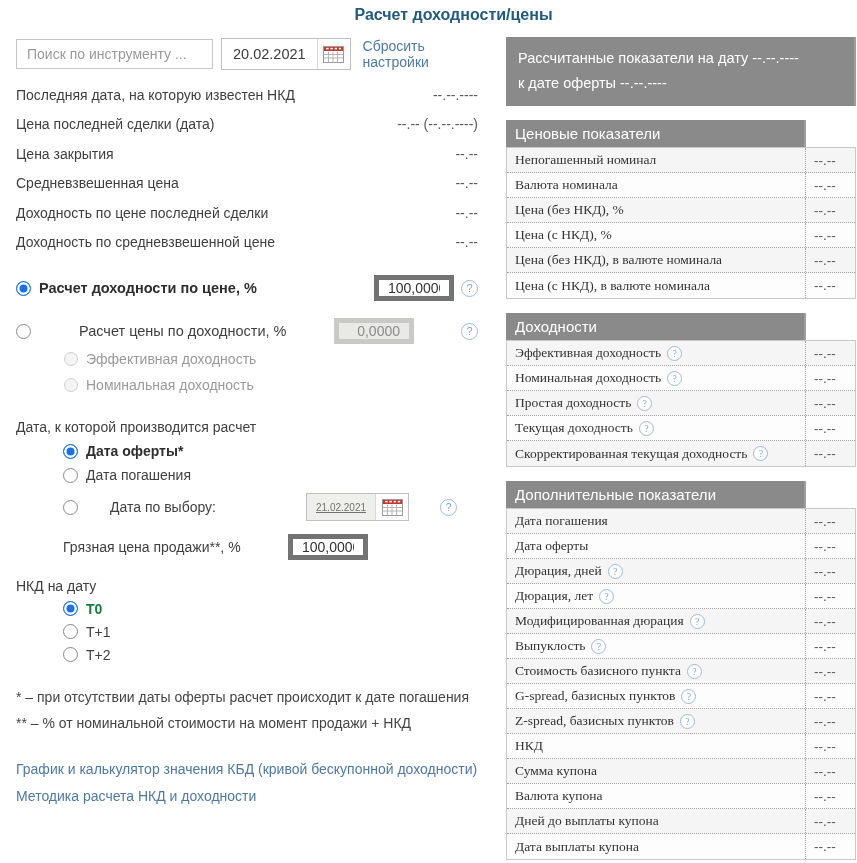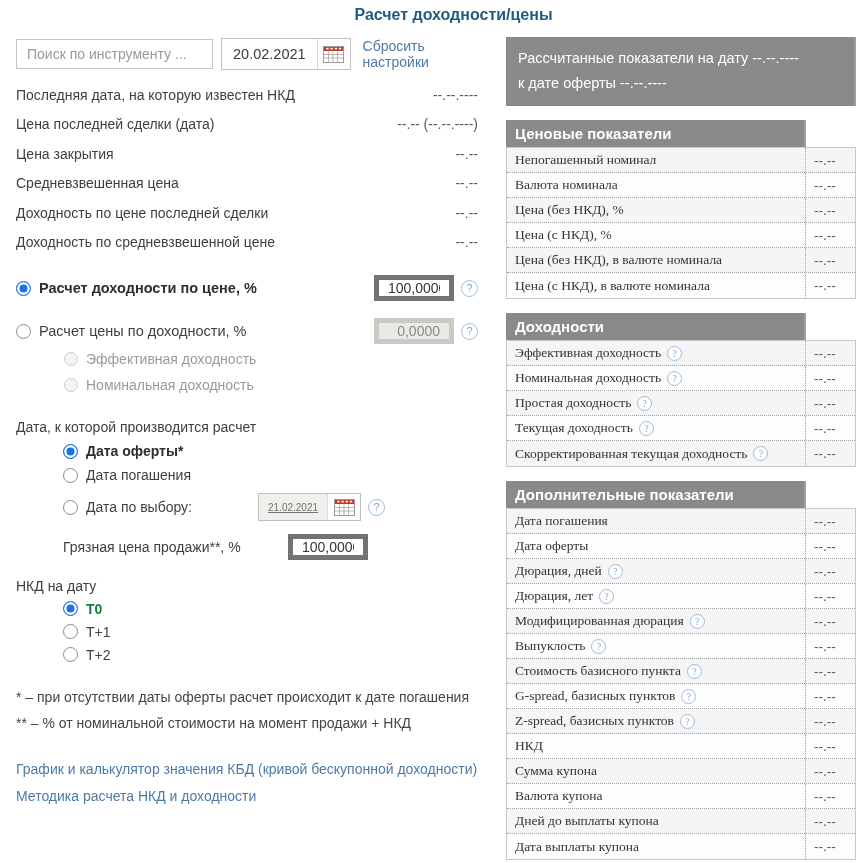--- a/index.html
+++ b/index.html
@@ -50,59 +50,59 @@
     flex:0 0 auto; width:15px; height:15px; border-radius:50%;
     border:1px solid #8a8a8a; background:#fff; display:inline-block; cursor:pointer;
   }
   .radio.checked { border:1px solid #1a73e8; background:#1a73e8; box-shadow:inset 0 0 0 2.5px #fff; }
   .radio.disabled { border:1px solid #cfcfcf; background:#f4f4f4; }
 
   .opt-row { display:flex; align-items:center; }
   .opt-row .radio { margin-right:8px; }
   .calc-row { margin-top:16px; height:30px; }
   .calc-row .opt-label { font-weight:bold; font-size:14.5px; color:#2e2e2e; }
-  .calc-row2 { margin-top:13px; height:30px; }
+  .calc-row2 { margin-top:13px; height:30px;gap:40px; }
   .calc-row2 .opt-label { font-size:14.5px; color:#3f3f3f; }
   .num-input {
     width:80px; height:26px; border:5px solid #737373; background:#fff;
     text-align:right; padding:0 9px; font-family:inherit; font-size:14px; color:#333;
   }
   .num-input.disabled { background:#e9e9e5; color:#8a8a8a; border-color:#c9c9c5; }
   .push { margin-left:auto; }
   .qicon {
     display:inline-block; width:17px; height:17px; border-radius:50%;
     border:1px solid #9dbbdb; color:#7fa9d2; font-size:11px; line-height:15px;
     text-align:center; margin-left:7px; cursor:pointer; background:#fff; flex:0 0 auto;
   }
   .sub-opt { margin-left:48px; height:26px; }
   .sub-opt .radio { width:14px; height:14px; }
   .sub-opt .opt-label { color:#9a9a9a; }
 
   .section-label { margin-top:17px; height:24px; line-height:24px; color:#3f3f3f; }
   .indent-opts .opt-row { margin-left:47px; height:24px; }
-  .date-choice-row { margin-left:47px; margin-top:3px; height:34px; }
+  .date-choice-row { margin-left:47px; margin-top:3px; height:34px;gap:24px; }
   .date-choice-row .opt-label { width:172px; }
   .dirty-row { display:flex; align-items:center; margin-top:9px; margin-left:47px; height:28px; }
   .dirty-row .lbl { width:225px; color:#3f3f3f; }
 
   .footnotes { margin-top:18px; }
   .footnotes div { line-height:26px; color:#454545; }
   .doc-links { margin-top:20px; }
   .doc-links a { display:block; line-height:27px; color:#4d7aa5; text-decoration:none; cursor:pointer; }
 
   
   .results-head {
     margin-top:7px; background:#8a8a8a; color:#fff; font-size:14.5px;
     padding:9px 12px 10px; border-right:2px solid #9d9d9d;
   }
   .results-head div { line-height:25px; }
   .rsection { margin-top:14px; }
   .rheader {
     width:300px; height:27px; line-height:27px; background:#8a8a8a; color:#fff;
-    font-size:15px; padding-left:9px; border-right:2px solid #9d9d9d;font-weight:bold;
+    font-size:15px; padding-left:9px; border-right:2px solid #9d9d9d;
   }
   .rrows { border:1px solid #c9c9c9; background:#fff; }
   .rrow { display:flex; align-items:stretch; height:25px; border-bottom:1px dotted #a3a3a3; }
   .rrow:last-child { border-bottom:none; }
   .rrow:nth-child(odd) { background:#f5f5f5; }
   .rrow:nth-child(even) { background:#fdfdfd; }
   .rlabel { flex:1; display:flex; align-items:center; padding-left:8px; color:#333; font-size:13.5px;font-family:Liberation Serif, serif; }
   .rlabel .qicon { width:15px; height:15px; line-height:13px; font-size:10px; margin-left:6px; }
   .rvalue {
     width:50px; border-left:1px dotted #a3a3a3; display:flex; align-items:center;

